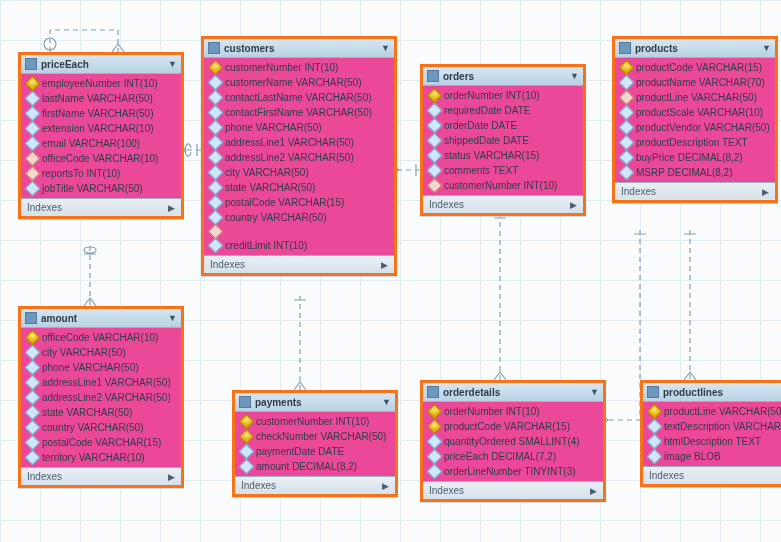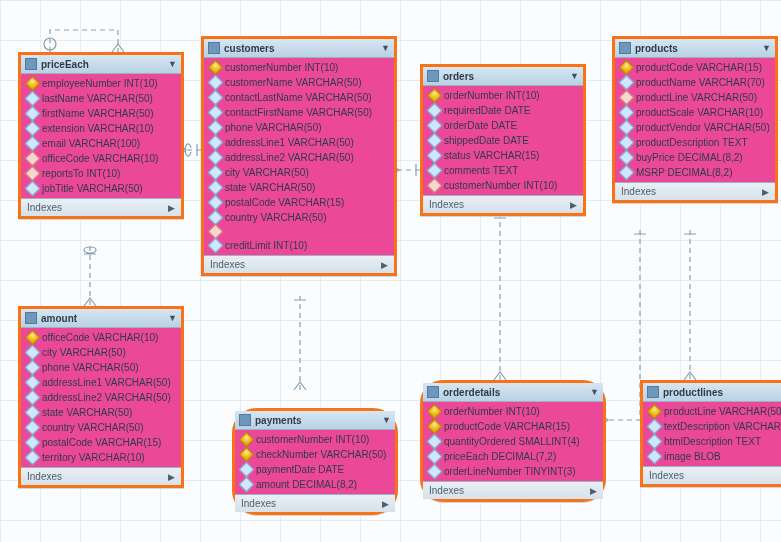--- a/index.html
+++ b/index.html
@@ -77,23 +77,23 @@
     border-top:1px solid #9fb0c0;
     padding:3px 6px;
     display:flex; align-items:center;
     color:#4b5e70;
   }
   .idx .expander { margin-left:auto; font-size:9px; }
   
   #tbl-employees { left:18px;  top:52px;  width:160px;}
   #tbl-offices   { left:18px;  top:306px; width:160px;}
   #tbl-customers { left:201px; top:36px;  width:190px;}
-  #tbl-payments  { left:232px; top:408px; width:160px;border-radius:25px;}
+  #tbl-payments  { left:232px; top:390px; width:160px;}
   #tbl-orders    { left:420px; top:64px;  width:160px;}
-  #tbl-orderdetails{left:420px;top:380px; width:180px;border-radius:23px;}
+  #tbl-orderdetails{left:420px;top:380px; width:180px;}
   #tbl-products  { left:612px; top:36px;  width:160px;}
   #tbl-productlines{left:640px;top:380px; width:165px;}
 </style>
 </head>
 <body>
 <div class="grid-bg"></div>
 
 <svg class="connectors" viewBox="0 0 781 542">
   <defs>
     <style>

